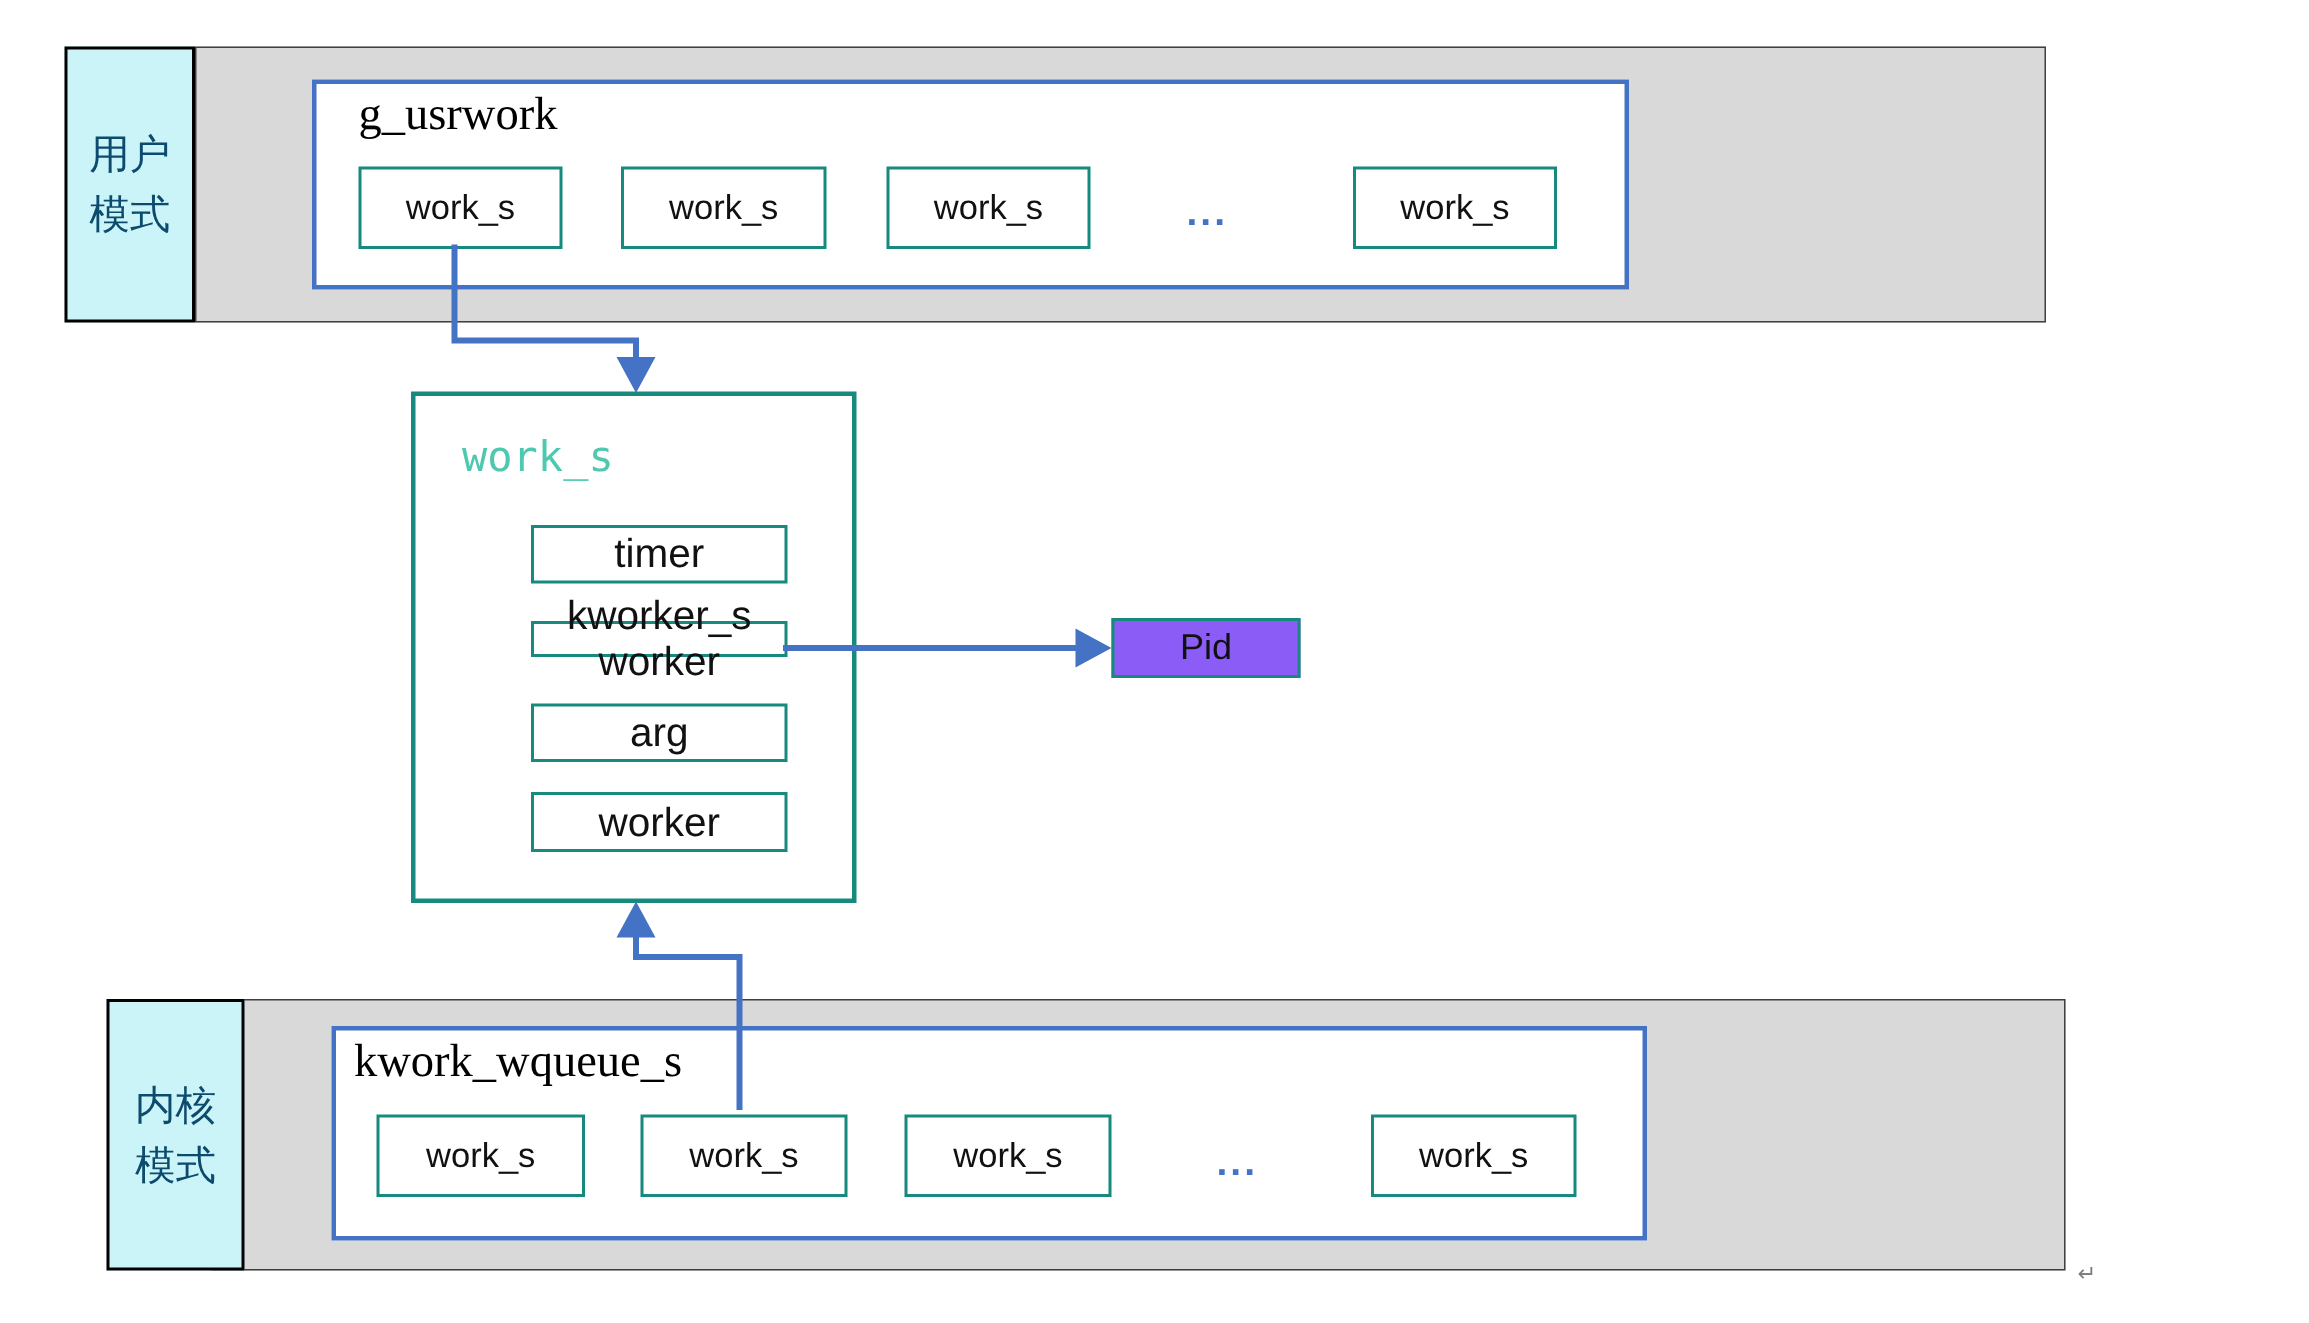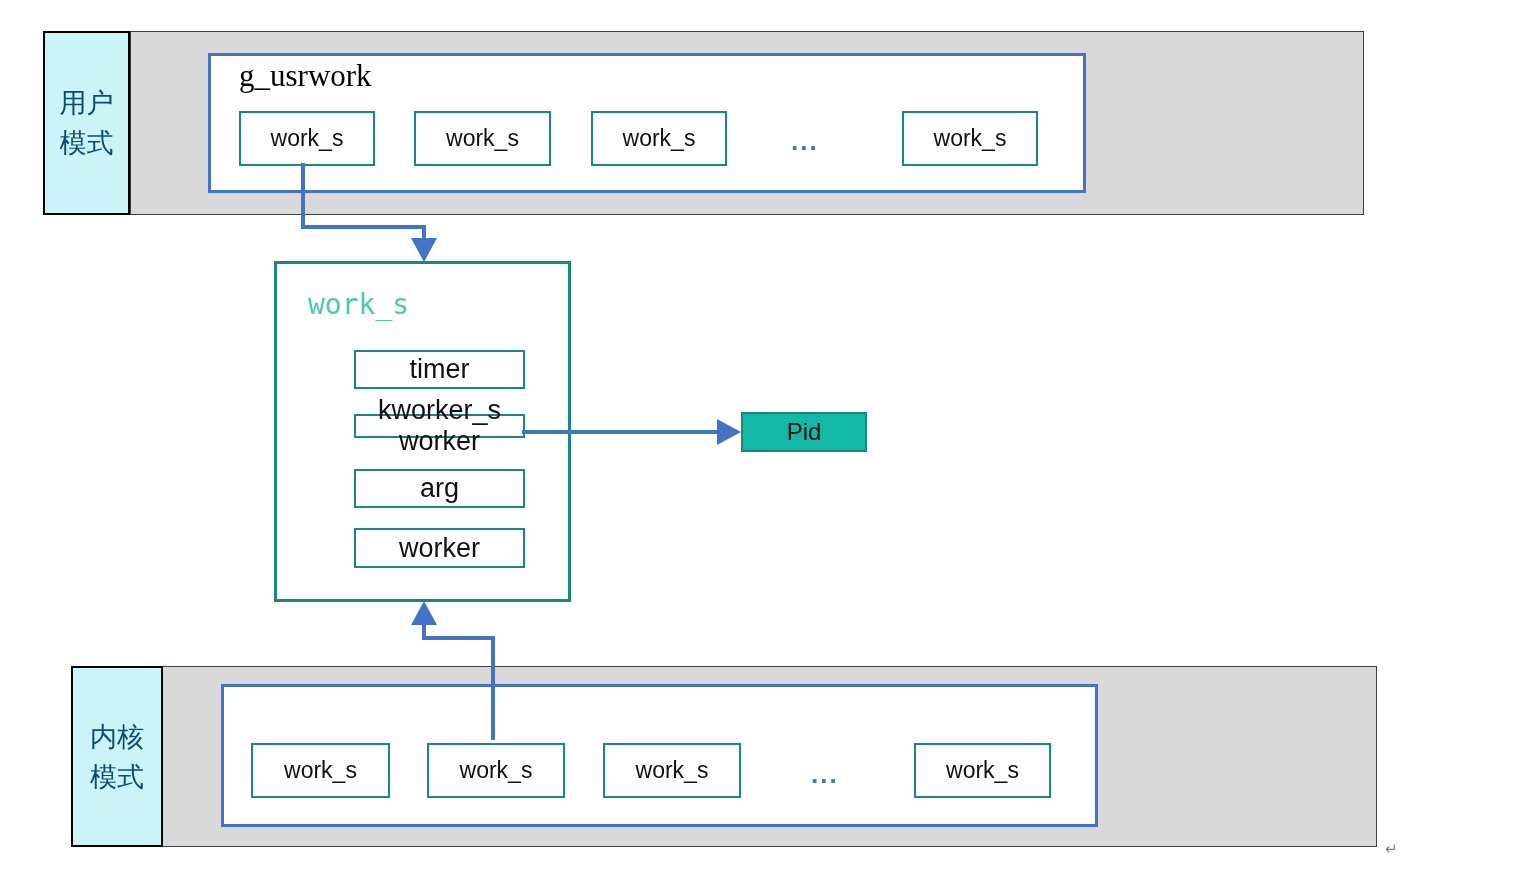--- a/index.html
+++ b/index.html
@@ -105,21 +105,21 @@
   .field.timer   { top: 86px;  height: 39px; }
   .field.kworker { top: 150px; height: 24px; line-height: 31px; }
   .field.arg     { top: 205px; height: 39px; }
   .field.qtime   { top: 264px; height: 40px; }
   .field.kworker span { display: block; white-space: nowrap; }
   
   .pid-box {
     position: absolute;
     left: 741px; top: 412px;
     width: 126px; height: 40px;
-    background: #14b8a6;
+    background: #8b5cf6;
     border: 2.5px solid #17897e;
     display: flex;
     align-items: center;
     justify-content: center;
     font-size: 24px;
     color: #111111;
     z-index: 3;
   }
   
   svg.arrows {
@@ -181,20 +181,21 @@
 
   <div class="pid-box">Pid</div>
 
   <div class="band kernel"></div>
   <div class="mode-label kernel">
     <span>内核</span>
     <span>模式</span>
   </div>
 
   <div class="queue-box kernel">
+    <div class="queue-title">kwork_wqueue_s</div>
     <div class="cell" style="left:27px;  top:56px; width:139px; height:55px;">work_s</div>
     <div class="cell" style="left:203px; top:56px; width:138px; height:55px;">work_s</div>
     <div class="cell" style="left:379px; top:56px; width:138px; height:55px;">work_s</div>
     <div class="ellipsis" style="left:587px; top:72px;">...</div>
     <div class="cell" style="left:690px; top:56px; width:137px; height:55px;">work_s</div>
   </div>
 
   <svg class="arrows" viewBox="0 0 1539 882">
 
     <g>

